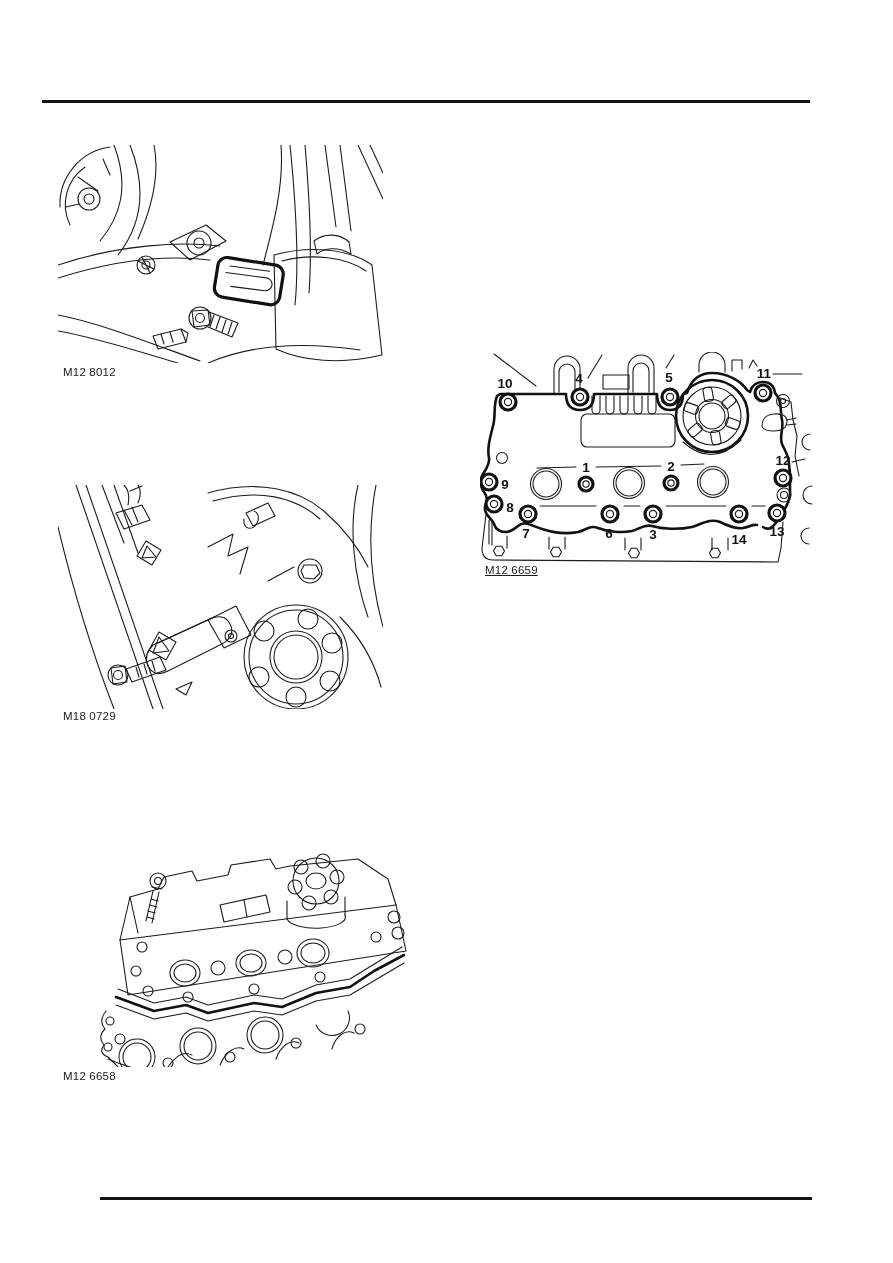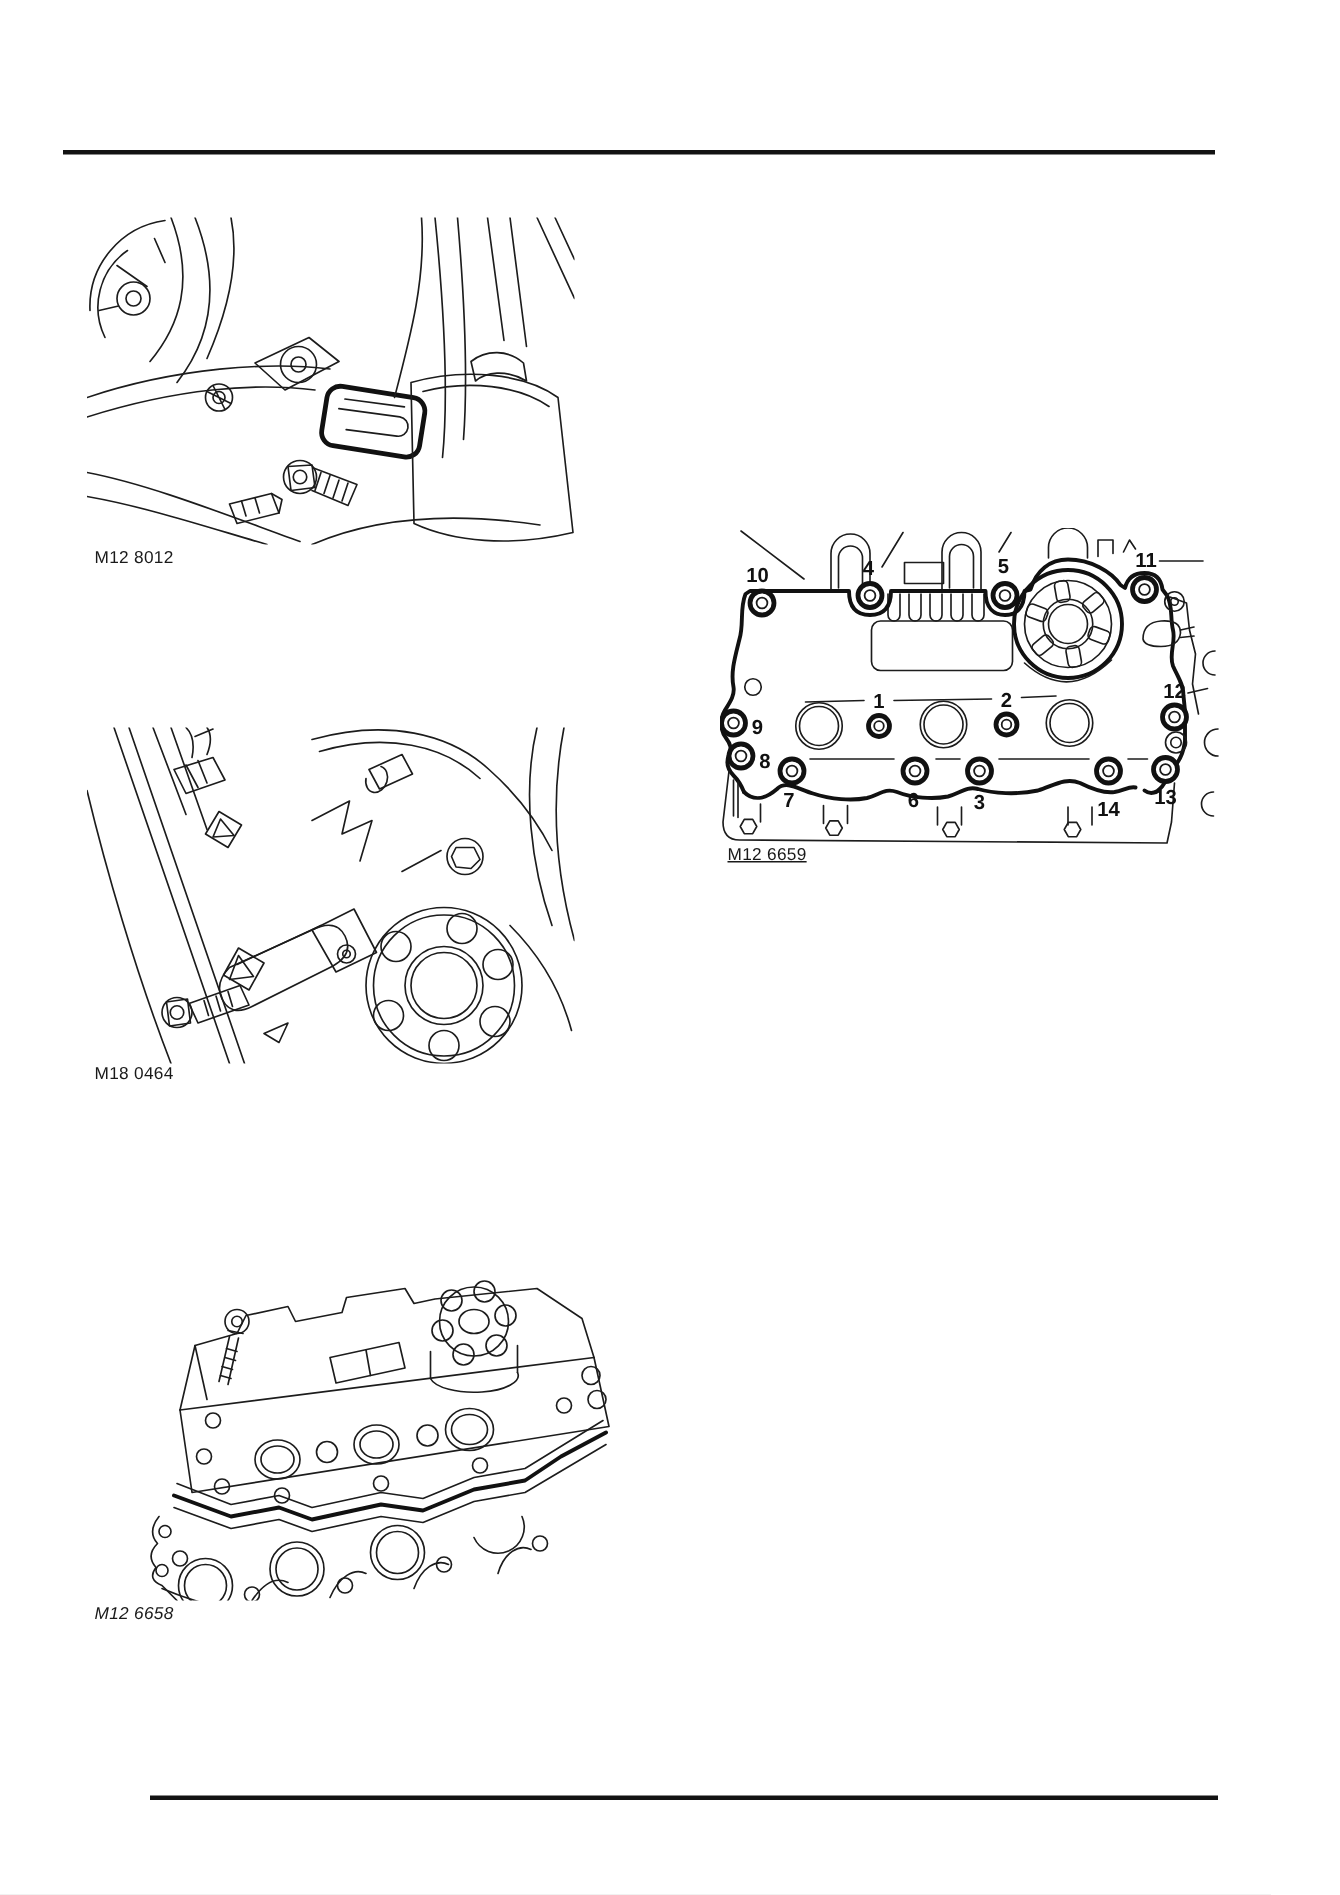--- a/index.html
+++ b/index.html
@@ -19,21 +19,21 @@
   figure.fig svg{display:block;}
   figcaption.figcap{
     position:absolute;left:5px;
     font-size:11.5px;letter-spacing:.2px;color:#1a1a1a;
     white-space:nowrap;
   }
   .fig1{left:58px;top:145px;width:325px;height:242px;}
   .fig1 .figcap{top:221px;}
   .fig2{left:58px;top:485px;width:325px;height:244px;}
   .fig2 .figcap{top:225px;}
-  .fig3{left:58px;top:845px;width:350px;height:242px;font-style:italic;}
+  .fig3{left:58px;top:845px;width:350px;height:242px;}
   .fig3 .figcap{top:225px;}
   .fig4{left:480px;top:352px;width:335px;height:232px;}
   .fig4 .figcap{top:212px;text-decoration:underline;}
   .thin{fill:none;stroke:#1c1c1c;stroke-width:1.1;stroke-linecap:round;stroke-linejoin:round;}
   .thick{fill:none;stroke:#111111;stroke-width:2.6;stroke-linecap:round;stroke-linejoin:round;}
   .thick3{fill:none;stroke:#111111;stroke-width:3.2;stroke-linecap:round;stroke-linejoin:round;}
   .boltring{fill:#ffffff;stroke:#111111;stroke-width:3.2;}
   .boltin{fill:none;stroke:#1c1c1c;stroke-width:1.2;}
   .numlbl{font-family:"Liberation Sans",sans-serif;font-size:13.5px;font-weight:bold;fill:#111111;}
 </style>
@@ -177,21 +177,21 @@
       </g>
 
       <g>
         <path class="thin" d="M 300,0 C 290,42 296,92 310,132"></path>
         <path class="thin" d="M 318,0 C 308,52 314,102 325,142"></path>
         <path class="thin" d="M 282,132 C 302,152 316,176 323,202"></path>
         <path class="thin" d="M 150,62 L 175,49 L 170,71 L 190,62 L 182,89"></path>
         <path class="thin" d="M 210,96 L 236,82"></path>
       </g>
     </svg>
-    <figcaption class="figcap">M18 0464</figcaption>
+    <figcaption class="figcap">M18 0729</figcaption>
   </figure>
 
   <figure class="fig fig3">
     <svg width="350" height="222" viewBox="0 0 350 222">
 
       <g>
         <path class="thin" d="M 62,95 L 72,52 L 100,44 L 106,32 L 134,26 L 139,36 L 170,30 L 173,20 L 212,14 L 218,24 L 232,21 L 300,14 L 330,34 L 338,60"></path>
         <path class="thin" d="M 62,95 L 338,60"></path>
         <path class="thin" d="M 72,52 L 80,88"></path>
       </g>

